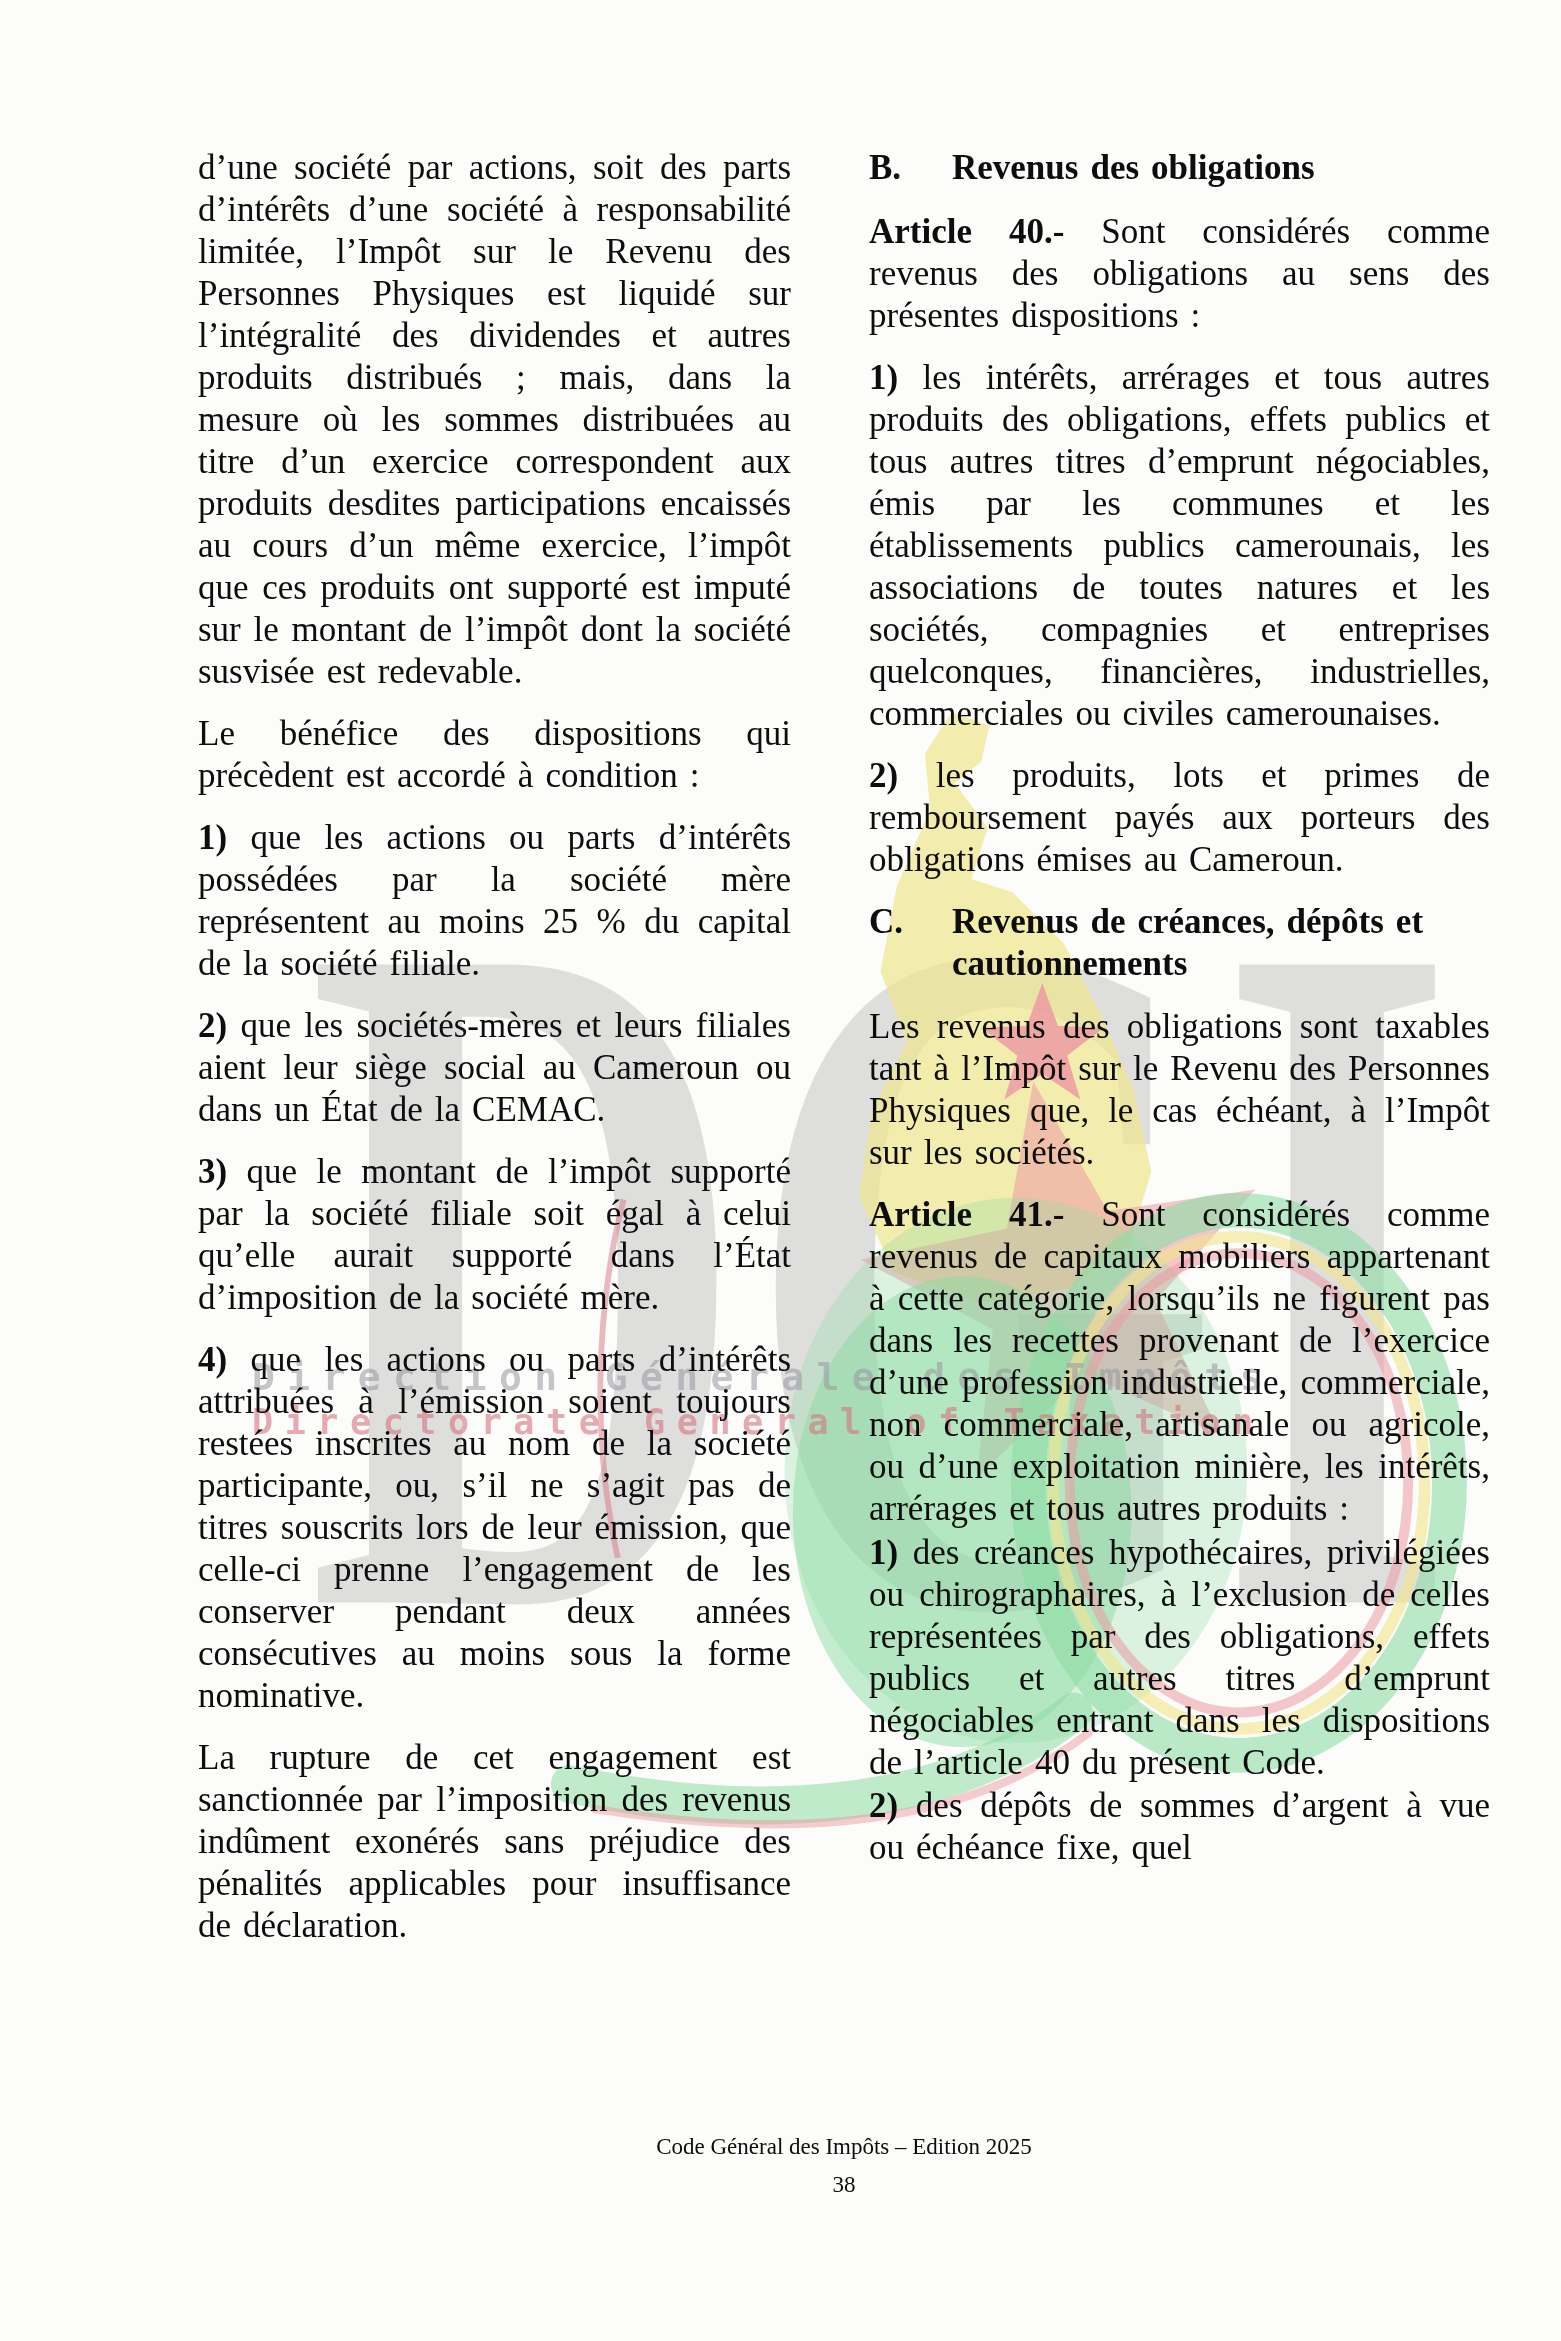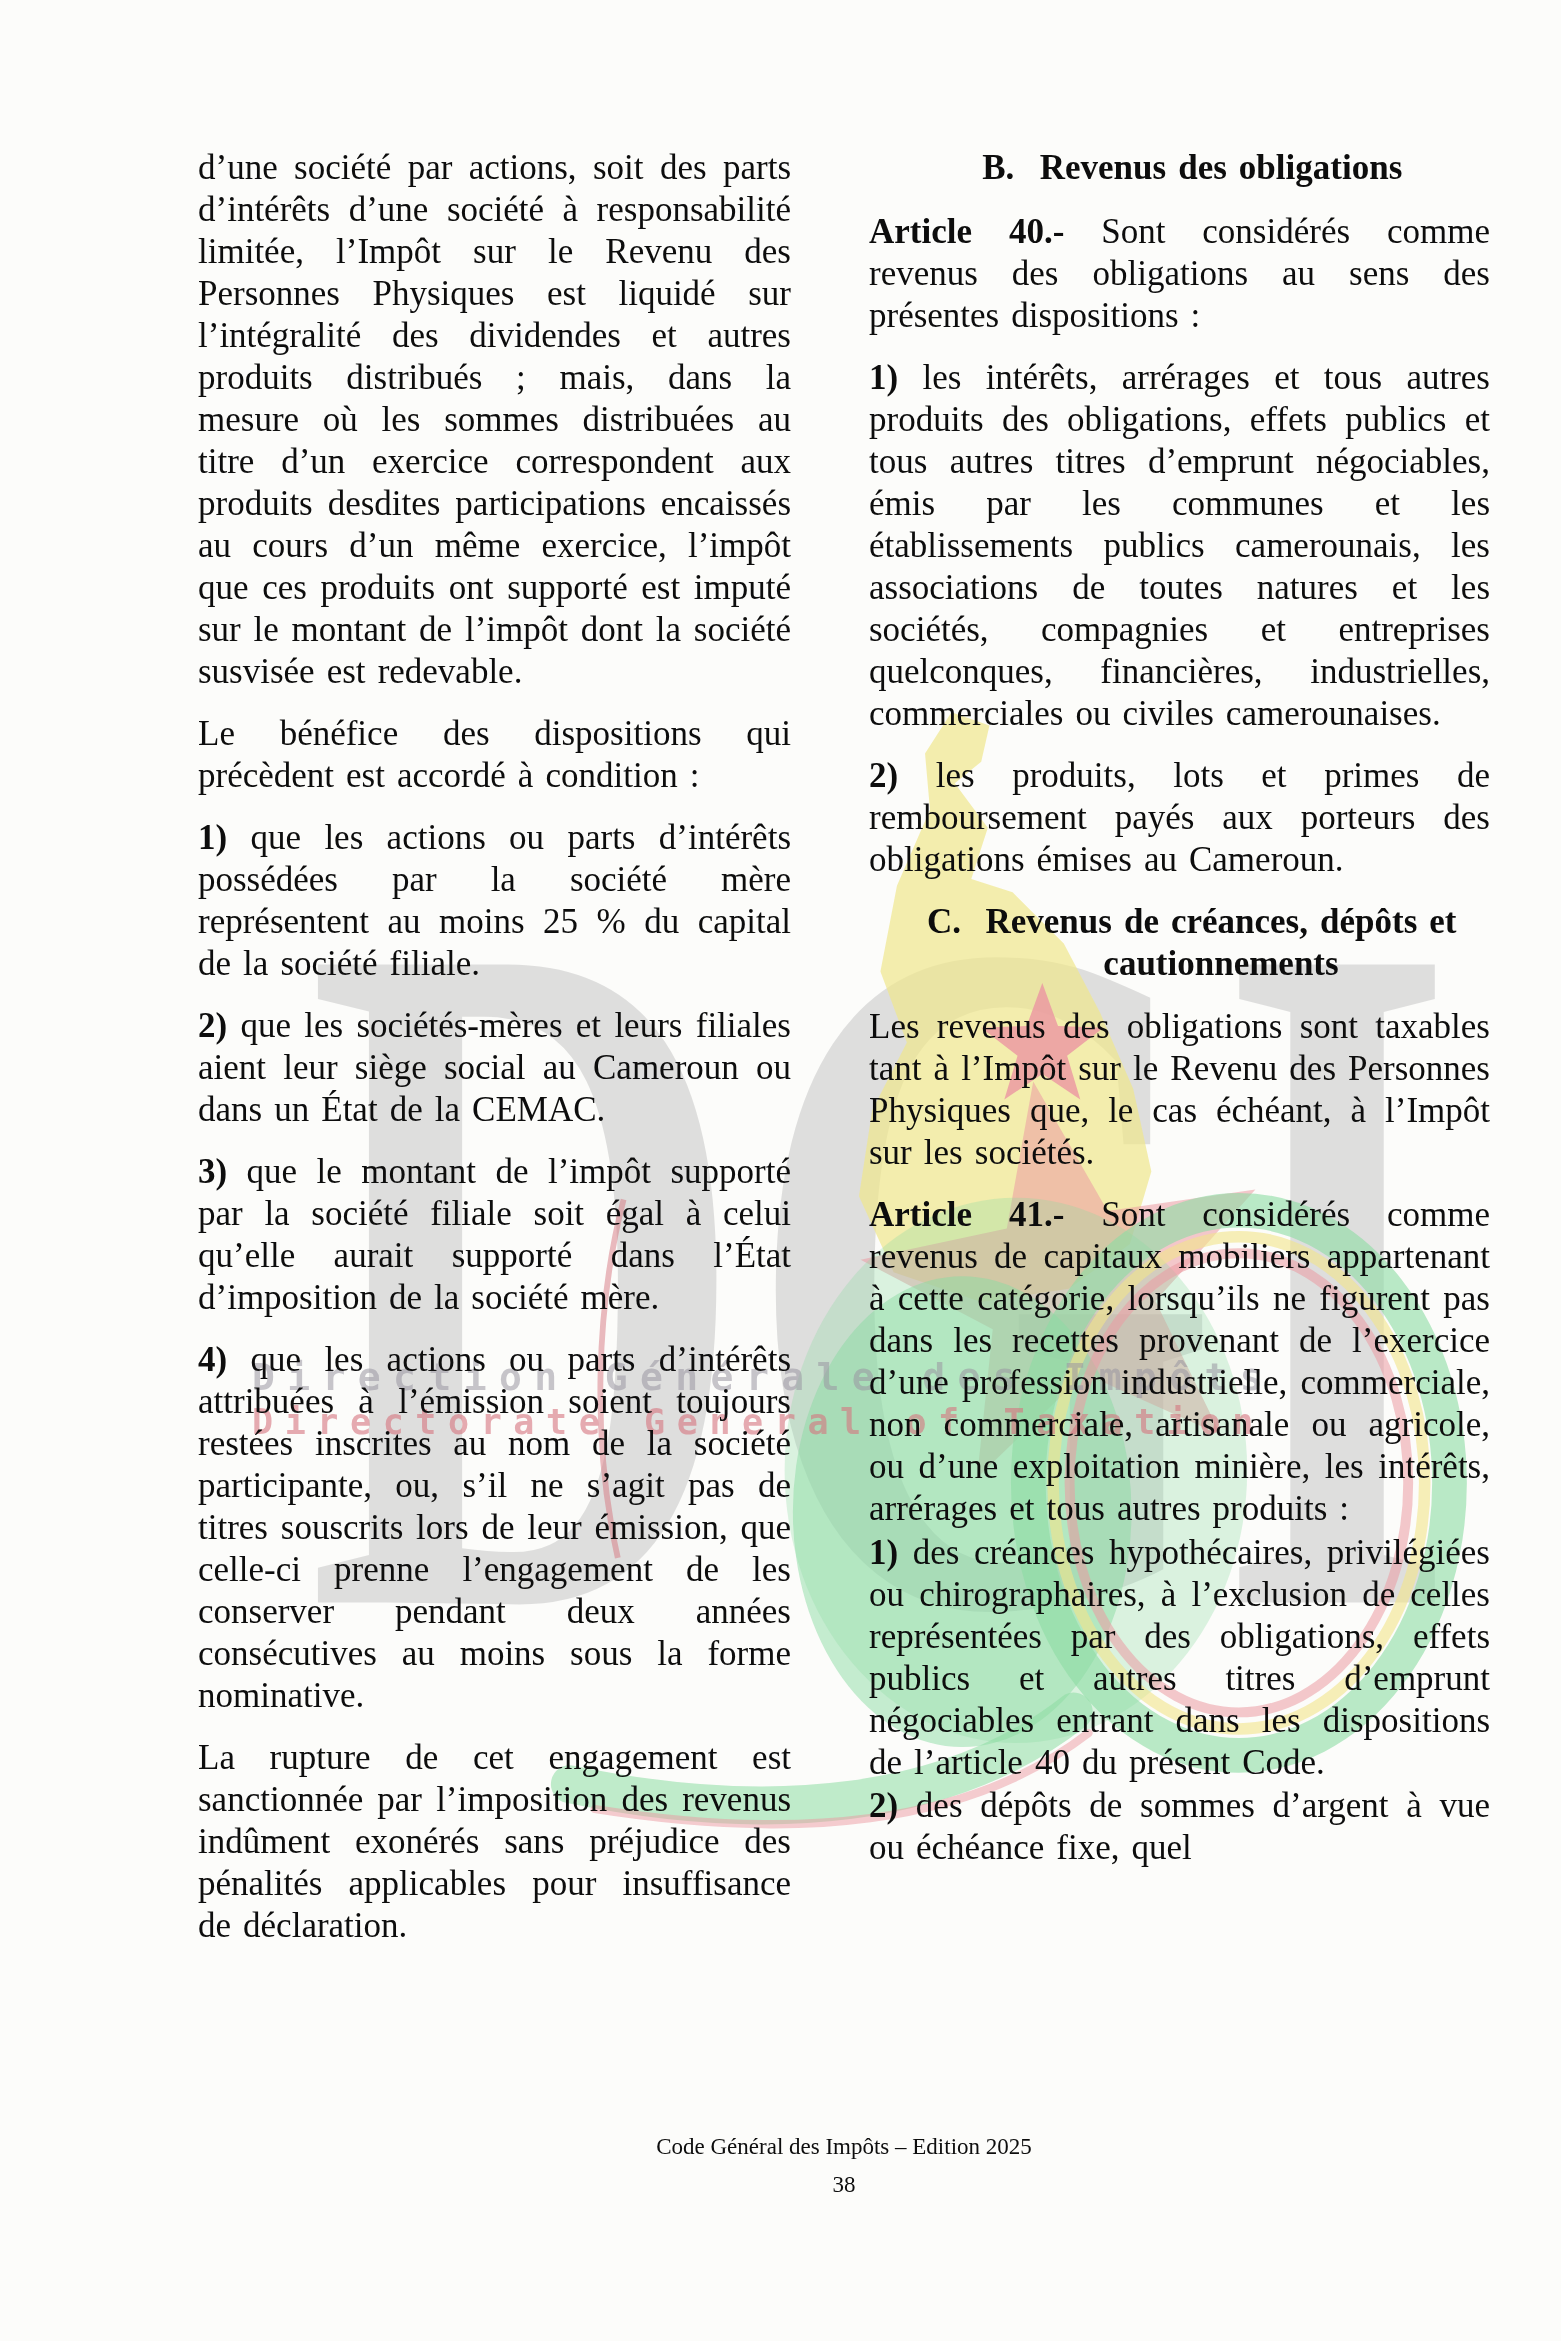--- a/index.html
+++ b/index.html
@@ -19,21 +19,21 @@
   .wm-en { left:252px; top:1402px; font-size:35px; letter-spacing:11.6px; opacity:.6; }
   
   .col { position:absolute; top:147px; z-index:1; }
   .col-left  { left:198px;  width:593px; }
   .col-right { left:869px; width:621px; }
   .para {
     margin:0 0 20px 0; font-size:35px; line-height:42px;
     text-align:justify; word-spacing:3.3px;
   }
   .para.tight { margin-bottom:1.7px; }
-  .para.heading { font-weight:bold; text-align:center; padding-left:83px; text-indent:-83px; margin-bottom:21.5px; }
+  .para.heading { font-weight:bold; text-align:left; padding-left:83px; text-indent:-83px; margin-bottom:21.5px; }
   .heading .hlabel { display:inline-block; width:83px; text-indent:0; }
   .article-name {
     font-weight:bold;
     text-decoration-thickness:3.3px; text-underline-offset:7.4px;
   }
   .article-sep { font-weight:bold; }
   .lead { font-weight:bold; }
   
   .footer {
     position:absolute; left:198px; width:1292px; top:2128px; z-index:1;

